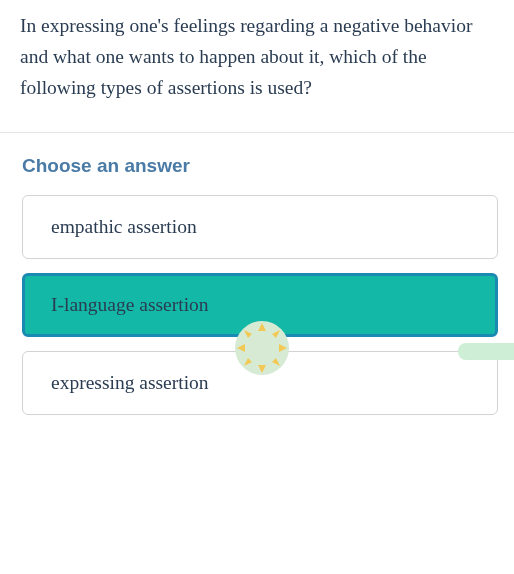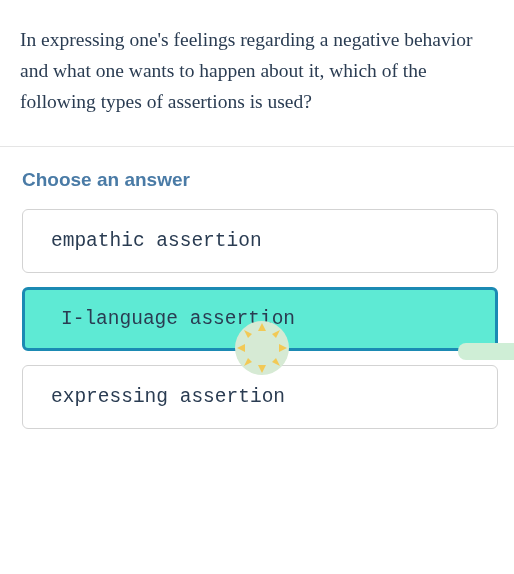--- a/index.html
+++ b/index.html
@@ -9,21 +9,21 @@
     }
     body {
       font-family: Georgia, 'Times New Roman', serif;
       background: #ffffff;
       width: 514px;
       height: 574px;
       position: relative;
       overflow: hidden;
     }
     .question-section {
-      padding: 24px 20px 28px 20px;
+      padding: 10px 20px 28px 20px;
       border-bottom: 1px solid #e5e5e5;
     }
     .question-text {
       font-size: 19.5px;
       line-height: 1.6;
       color: #2a3c52;
       font-family: Georgia, 'Times New Roman', serif;
     }
     .answer-section {
       padding: 22px 16px 0 16px;
@@ -36,29 +36,29 @@
       color: #4a7ba6;
       margin-bottom: 18px;
     }
     .answer-option {
       border: 1px solid #d3d3d3;
       border-radius: 6px;
       padding: 20px 28px;
       margin-bottom: 14px;
       background: #ffffff;
       cursor: pointer;
-      font-family: Liberation Mono, monospace;
+      font-family: Liberation Serif, serif;
       font-size: 19.5px;
       color: #2a3c52;
       position: relative;
     }
     .answer-option.selected {
       border: 3px solid #1b8ab3;
-      background: #5eead4;
-      padding: 18px 36px;
+      background: #14b8a6;
+      padding: 18px 26px;
     }
     .decorative-circle {
       position: absolute;
       width: 56px;
       height: 56px;
       left: 234px;
       top: 320px;
       z-index: 10;
     }
     .decorative-circle svg {

